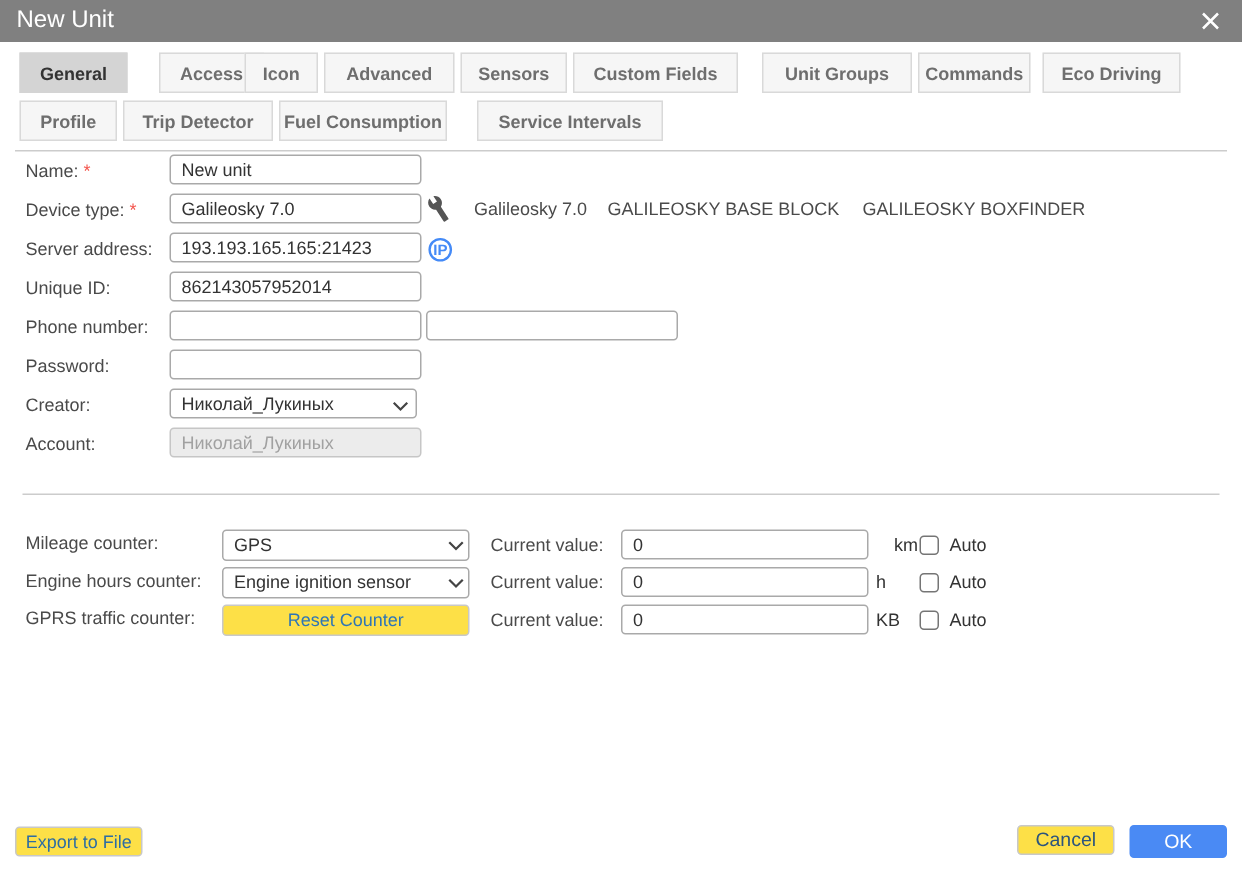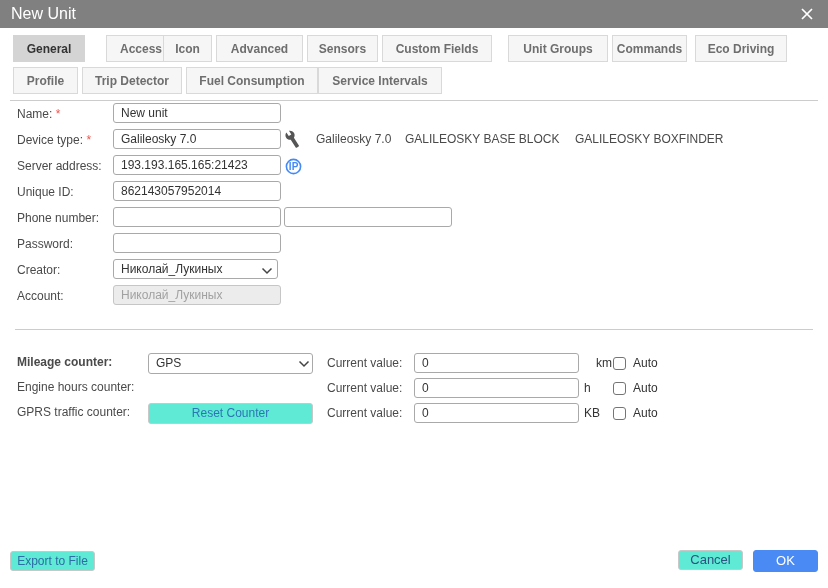--- a/index.html
+++ b/index.html
@@ -19,21 +19,21 @@
 .lbl { position:absolute; font-size:12px; color:#4a4a4a; height:20px; line-height:20px; white-space:nowrap; }
 .ast { color:#f4564e; }
 .inp { position:absolute; height:20px; border:1px solid #a9a9a9; border-radius:3px; background:#fff; font-size:12px; color:#333; line-height:18px; padding-left:7px; white-space:nowrap; overflow:hidden; }
 .inp.dis { background:#ececec; color:#a1a1a1; border-color:#c6c6c6; }
 .devtxt { position:absolute; font-size:12px; color:#4a4a4a; height:20px; line-height:20px; white-space:nowrap; }
 .chev { position:absolute; }
 
 .unit { position:absolute; font-size:12px; color:#333; height:21px; line-height:21px; }
 .cbx { position:absolute; width:13px; height:13px; border:1.5px solid #757575; border-radius:3px; background:#fff; }
 
-.btn { position:absolute; border:1px solid #c8c8c8; border-radius:3px; background:#5eead4; text-align:center; font-size:12px; }
+.btn { position:absolute; border:1px solid #c8c8c8; border-radius:3px; background:#fde047; text-align:center; font-size:12px; }
 </style>
 </head>
 <body>
 <div id="dlg">
   <div id="hdr">
     <div class="title">New Unit</div>
     <div class="close">
       <svg width="12" height="12" viewBox="0 0 12 12" style="margin-top:3px;">
           <path d="M1 1 L11 11 M11 1 L1 11" stroke="#fff" stroke-width="1.7"></path>
         </svg>
@@ -45,21 +45,21 @@
   <div class="tab" style="left:163px; top:35px; width:49px;">Icon</div>
   <div class="tab" style="left:216px; top:35px; width:87px;">Advanced</div>
   <div class="tab" style="left:307px; top:35px; width:71px;">Sensors</div>
   <div class="tab" style="left:382px; top:35px; width:110px;">Custom Fields</div>
   <div class="tab" style="left:496px; top:35px; width:100px;margin-left:12px;">Unit Groups</div>
   <div class="tab" style="left:612px; top:35px; width:75px;">Commands</div>
   <div class="tab" style="left:695px; top:35px; width:92px;">Eco Driving</div>
 
   <div class="tab" style="left:13px;  top:67px; width:65px;">Profile</div>
   <div class="tab" style="left:82px;  top:67px; width:100px;">Trip Detector</div>
-  <div class="tab" style="left:186px; top:67px; width:132px;">Fuel Consumption</div>
+  <div class="tab" style="left:186px; top:67px; width:112px;">Fuel Consumption</div>
   <div class="tab" style="left:318px; top:67px; width:124px;">Service Intervals</div>
 
   <div class="sep" style="left:10px; top:100px; width:808px;"></div>
 
   <div class="lbl" style="left:17px; top:104px;">Name: <span class="ast">*</span></div>
   <div class="lbl" style="left:17px; top:130px;">Device type: <span class="ast">*</span></div>
   <div class="lbl" style="left:17px; top:156px;">Server address:</div>
   <div class="lbl" style="left:17px; top:182px;">Unique ID:</div>
   <div class="lbl" style="left:17px; top:208px;">Phone number:</div>
   <div class="lbl" style="left:17px; top:234px;">Password:</div>
@@ -87,25 +87,30 @@
   <div class="devtxt" style="left:405px; top:129px;">GALILEOSKY BASE BLOCK</div>
   <div class="devtxt" style="left:575px; top:129px;">GALILEOSKY BOXFINDER</div>
 
   <svg class="abs" style="left:285px; top:158px;" width="17" height="17" viewBox="0 0 17 17">
     <circle cx="8.5" cy="8.5" r="7.1" fill="none" stroke="#448af7" stroke-width="1.6"></circle>
     <text x="8.6" y="12.2" font-size="10" font-weight="bold" fill="#448af7" text-anchor="middle" font-family="Liberation Sans,sans-serif">IP</text>
   </svg>
 
   <div class="sep" style="left:15px; top:329px; width:798px;"></div>
 
-  <div class="lbl" style="left:17px; top:352px;font-weight:bold;">Mileage counter:</div>
+  <div class="lbl" style="left:17px; top:352px;">Mileage counter:</div>
   <div class="lbl" style="left:17px; top:377px;">Engine hours counter:</div>
   <div class="lbl" style="left:17px; top:402px;">GPRS traffic counter:</div>
 
   <div class="inp" style="left:148px; top:353px; width:165px; height:21px; line-height:19px;">GPS
+    <svg class="chev" style="left:149px; top:5px; width:12px; height:9px;" viewBox="0 0 12 9">
+        <path d="M1.5 2.5 L6 7 L10.5 2.5" fill="none" stroke="#444" stroke-width="1.5"></path>
+      </svg>
+  </div>
+  <div class="inp" style="left:148px; top:378px; width:165px; height:21px; line-height:19px;">Engine ignition sensor
     <svg class="chev" style="left:149px; top:5px; width:12px; height:9px;" viewBox="0 0 12 9">
         <path d="M1.5 2.5 L6 7 L10.5 2.5" fill="none" stroke="#444" stroke-width="1.5"></path>
       </svg>
   </div>
   <div class="btn" style="left:148px; top:403px; width:165px; height:21px; line-height:19px; color:#2e75b6;">Reset Counter</div>
 
   <div class="lbl" style="left:327px; top:353px;">Current value:</div>
   <div class="lbl" style="left:327px; top:378px;">Current value:</div>
   <div class="lbl" style="left:327px; top:403px;">Current value:</div>
 

